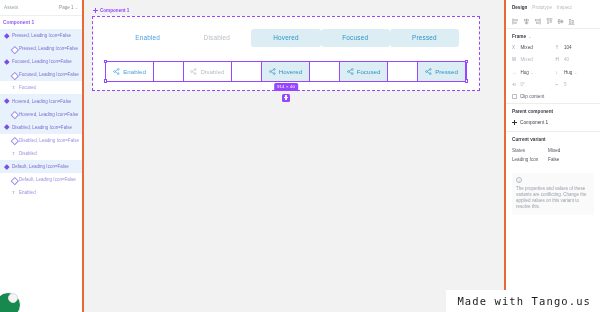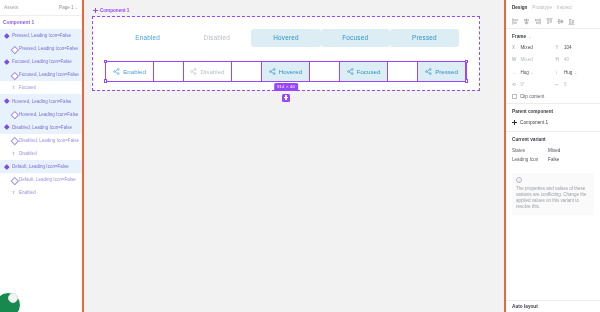--- a/index.html
+++ b/index.html
@@ -676,13 +676,14 @@
     </div>
 
     <div class="warn-box">
       <div class="warn-ico">i</div>
       <div class="warn-text">The properties and values of these variants are conflicting. Change the applied values on this variant to resolve this.</div>
     </div>
 
     <div class="rp-foot">Auto layout</div>
   </div>
 
+  <div class="watermark">Made with Tango.us</div>
 </div>
 
 </body></html>

